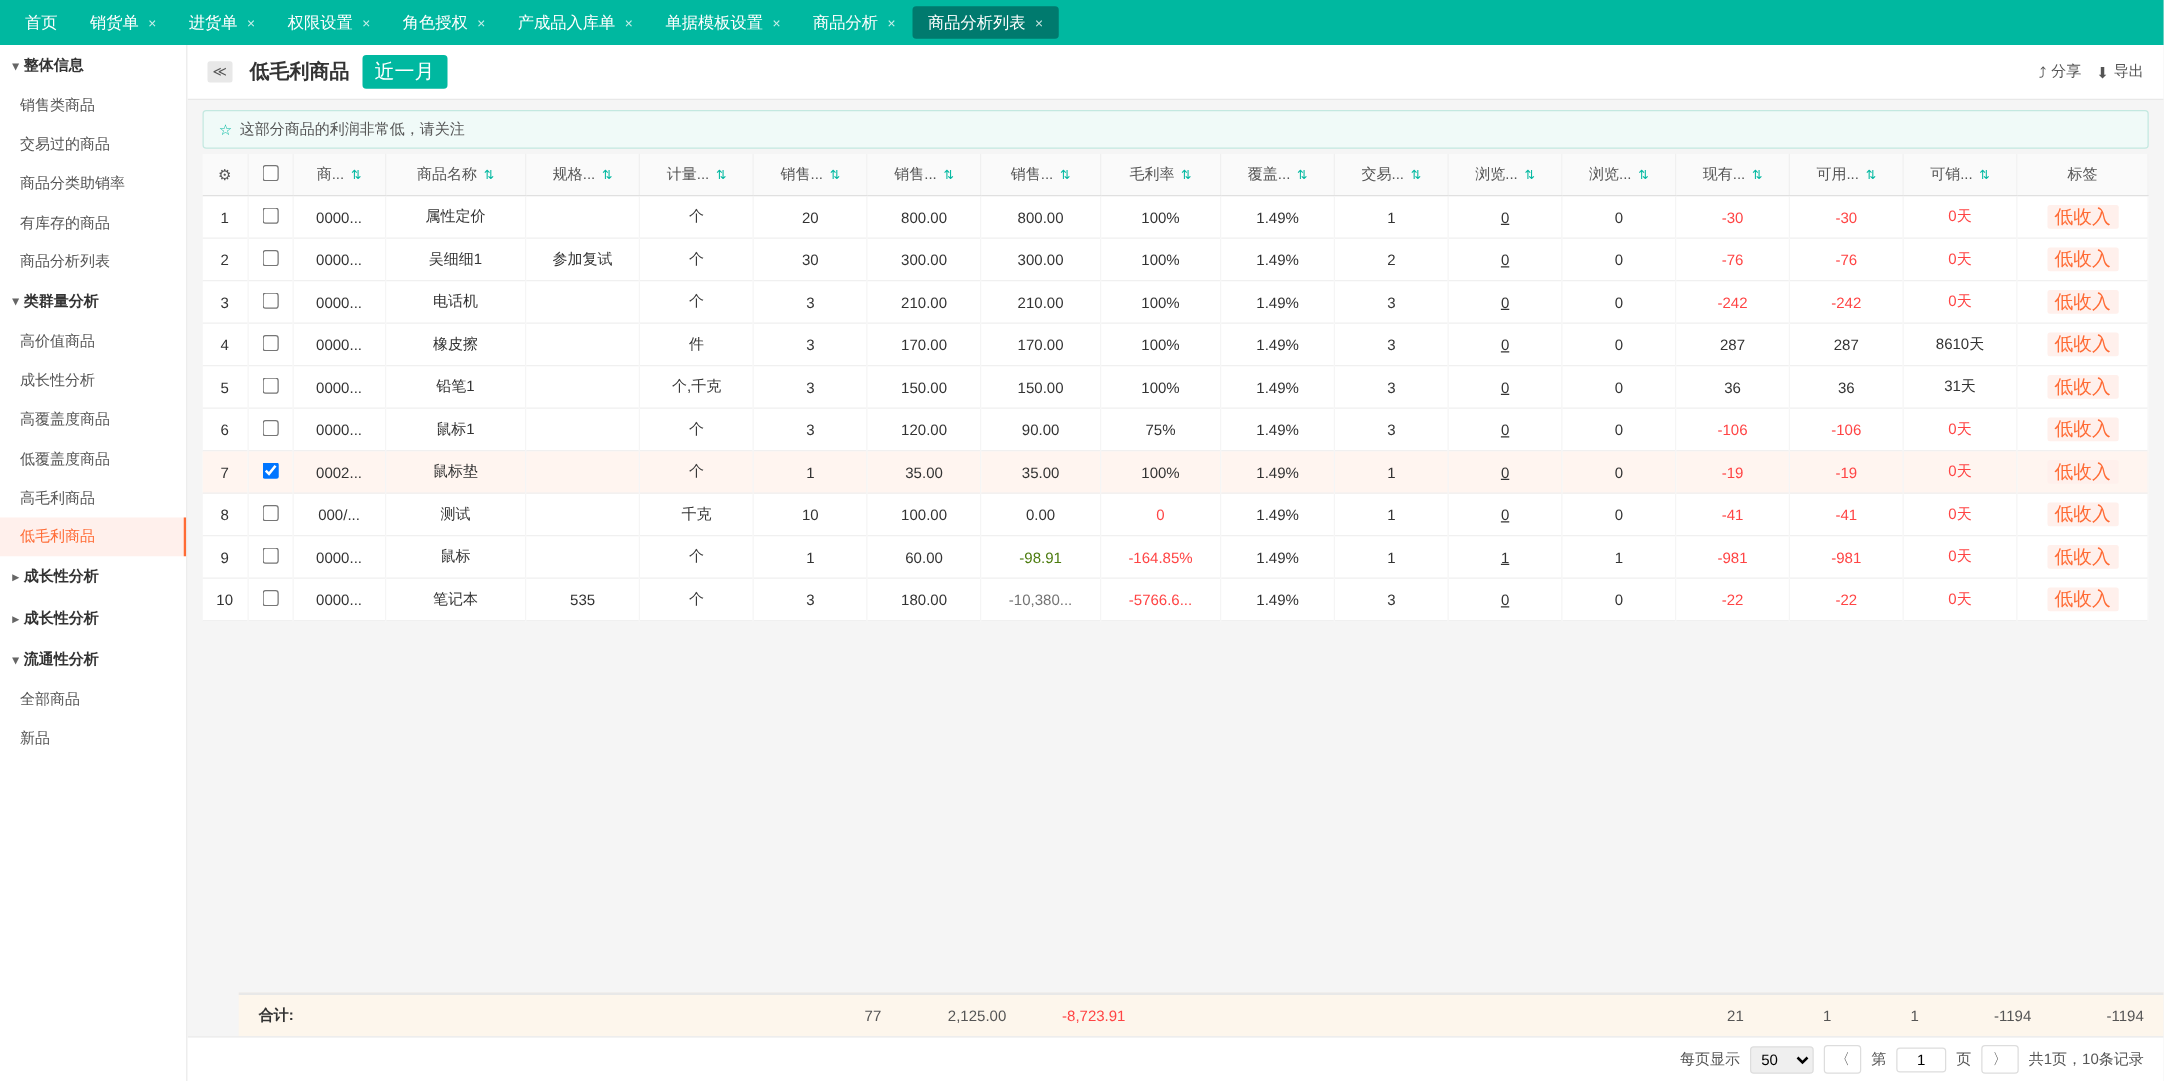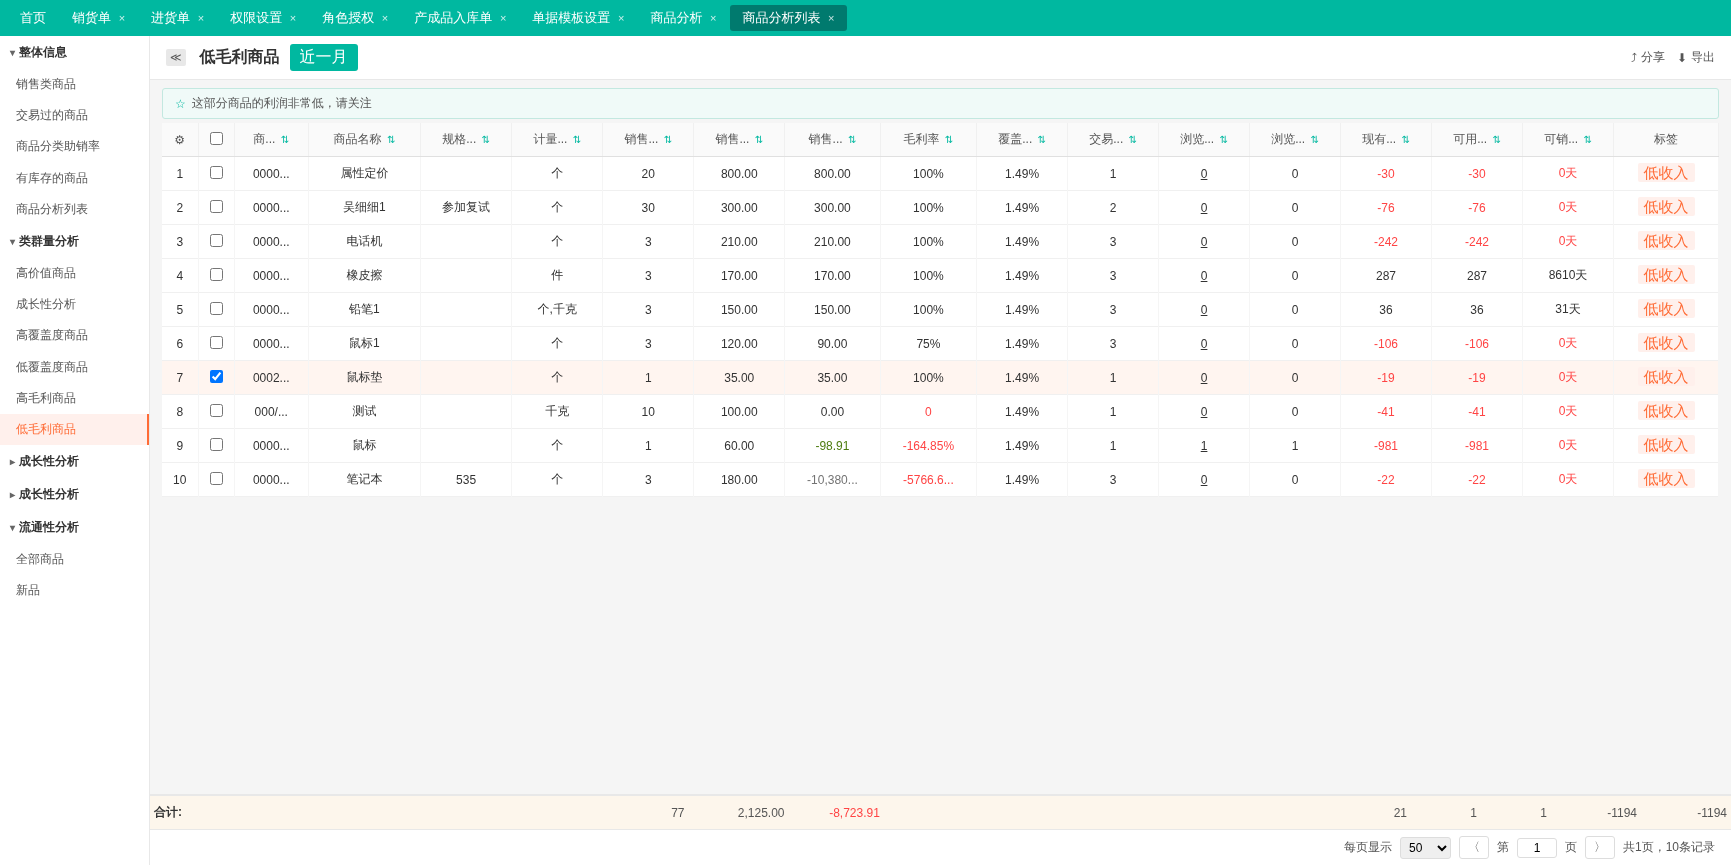--- a/index.html
+++ b/index.html
@@ -180,24 +180,25 @@
     .td-left { text-align: center; }
     .td-link { color: #333; text-decoration: underline; cursor: pointer; }
     .tag-low { background: #fff0ec; color: #ff6b35; padding: 1px 6px; border-radius: 2px; font-size: 15px; }
 
     
     .footer-total {
       background: #fdf6ec;
       border-top: 2px solid #e8e8e8;
       display: flex;
       align-items: center;
-      padding: 8px 4px;
+      padding: 8px 16px;
       font-size: 12px;
       color: #555;
       gap: 20px;
+      margin-left: 41px;
     }
     .footer-total .total-label { font-weight: bold; color: #333; }
 
     
     .pagination {
       background: #fff;
       border-top: 1px solid #e8e8e8;
       display: flex;
       align-items: center;
       justify-content: flex-end;

